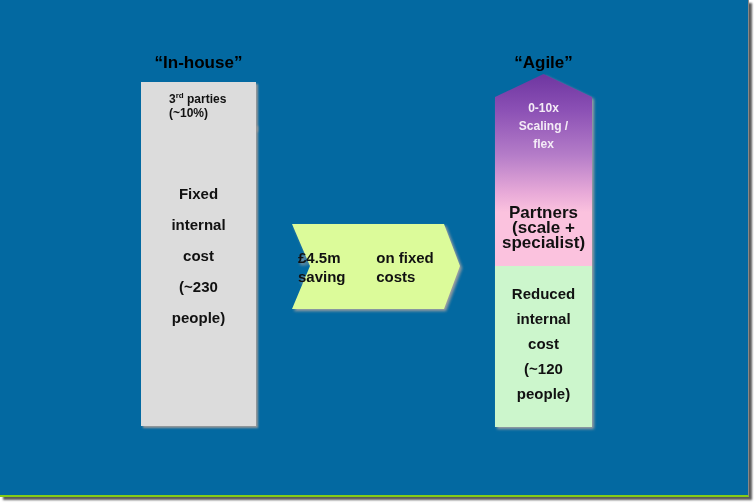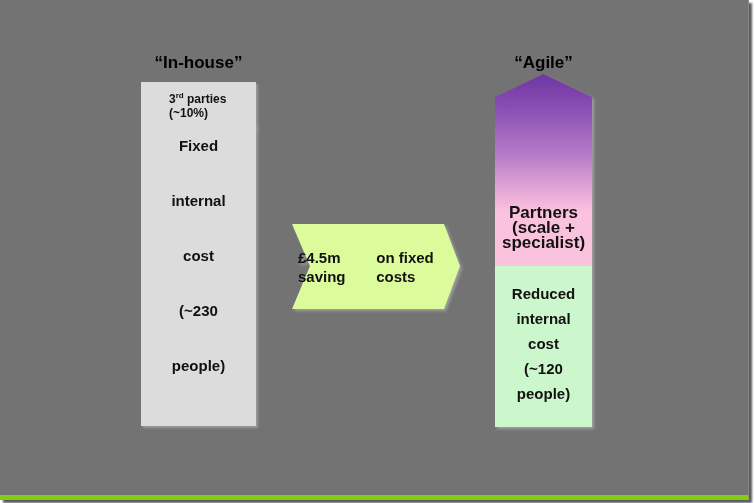--- a/index.html
+++ b/index.html
@@ -12,24 +12,24 @@
       height: 503px;
       position: relative;
       overflow: hidden;
       font-family: "Liberation Sans", sans-serif;
     }
     .slide {
       position: absolute;
       left: 0; top: 0;
       width: 748px;
       height: 495px;
-      background: #737373;
+      background: #0369a1;
       box-shadow: 3px 3px 2px #5a5a5a;
       border-right: 1px solid #888;
-      border-bottom: 5px solid #84cc16;
+      border-bottom: 2px solid #84cc16;
     }
     .heading {
       position: absolute;
       font-weight: bold;
       font-size: 17px;
       color: #000;
       text-align: center;
       white-space: nowrap;
     }
     .box {
@@ -53,21 +53,20 @@
       line-height: 14px;
       align-items: flex-start;
       padding-left: 28px;
     }
     .thirdparty sup { font-size: 8px; line-height: 0; }
     .fixed {
       left: 141px; top: 124px; width: 115px; height: 302px;
       font-size: 15px;
       line-height: 31px;
       padding-bottom: 40px;
-      gap: 24px;
     }
     .chevron-wrap {
       position: absolute;
       left: 292px; top: 224px;
       width: 170px; height: 88px;
       filter: drop-shadow(2px 2px 1.5px #a0a0a0);
     }
     .chevron {
       position: absolute;
       left: 0; top: 0;
@@ -168,20 +167,25 @@
       <span class="line">£4.5m saving</span>
       <span class="line">on fixed costs</span>
     </div>
   </div>
 
   <div class="heading" style="left:495px; top:53px; width:97px;">“Agile”</div>
 
   <div class="agile-wrap">
     <div class="agile-arrow"></div>
 
+    <div class="agile-top-text">
+      <span class="line">0-10x</span>
+      <span class="line">Scaling /</span>
+      <span class="line">flex</span>
+    </div>
 
     <div class="partners-text">
       <span class="line">Partners</span>
       <span class="line">(scale +</span>
       <span class="line">specialist)</span>
     </div>
 
     <div class="reduced">
       <span class="line">Reduced</span>
       <span class="line">internal</span>

